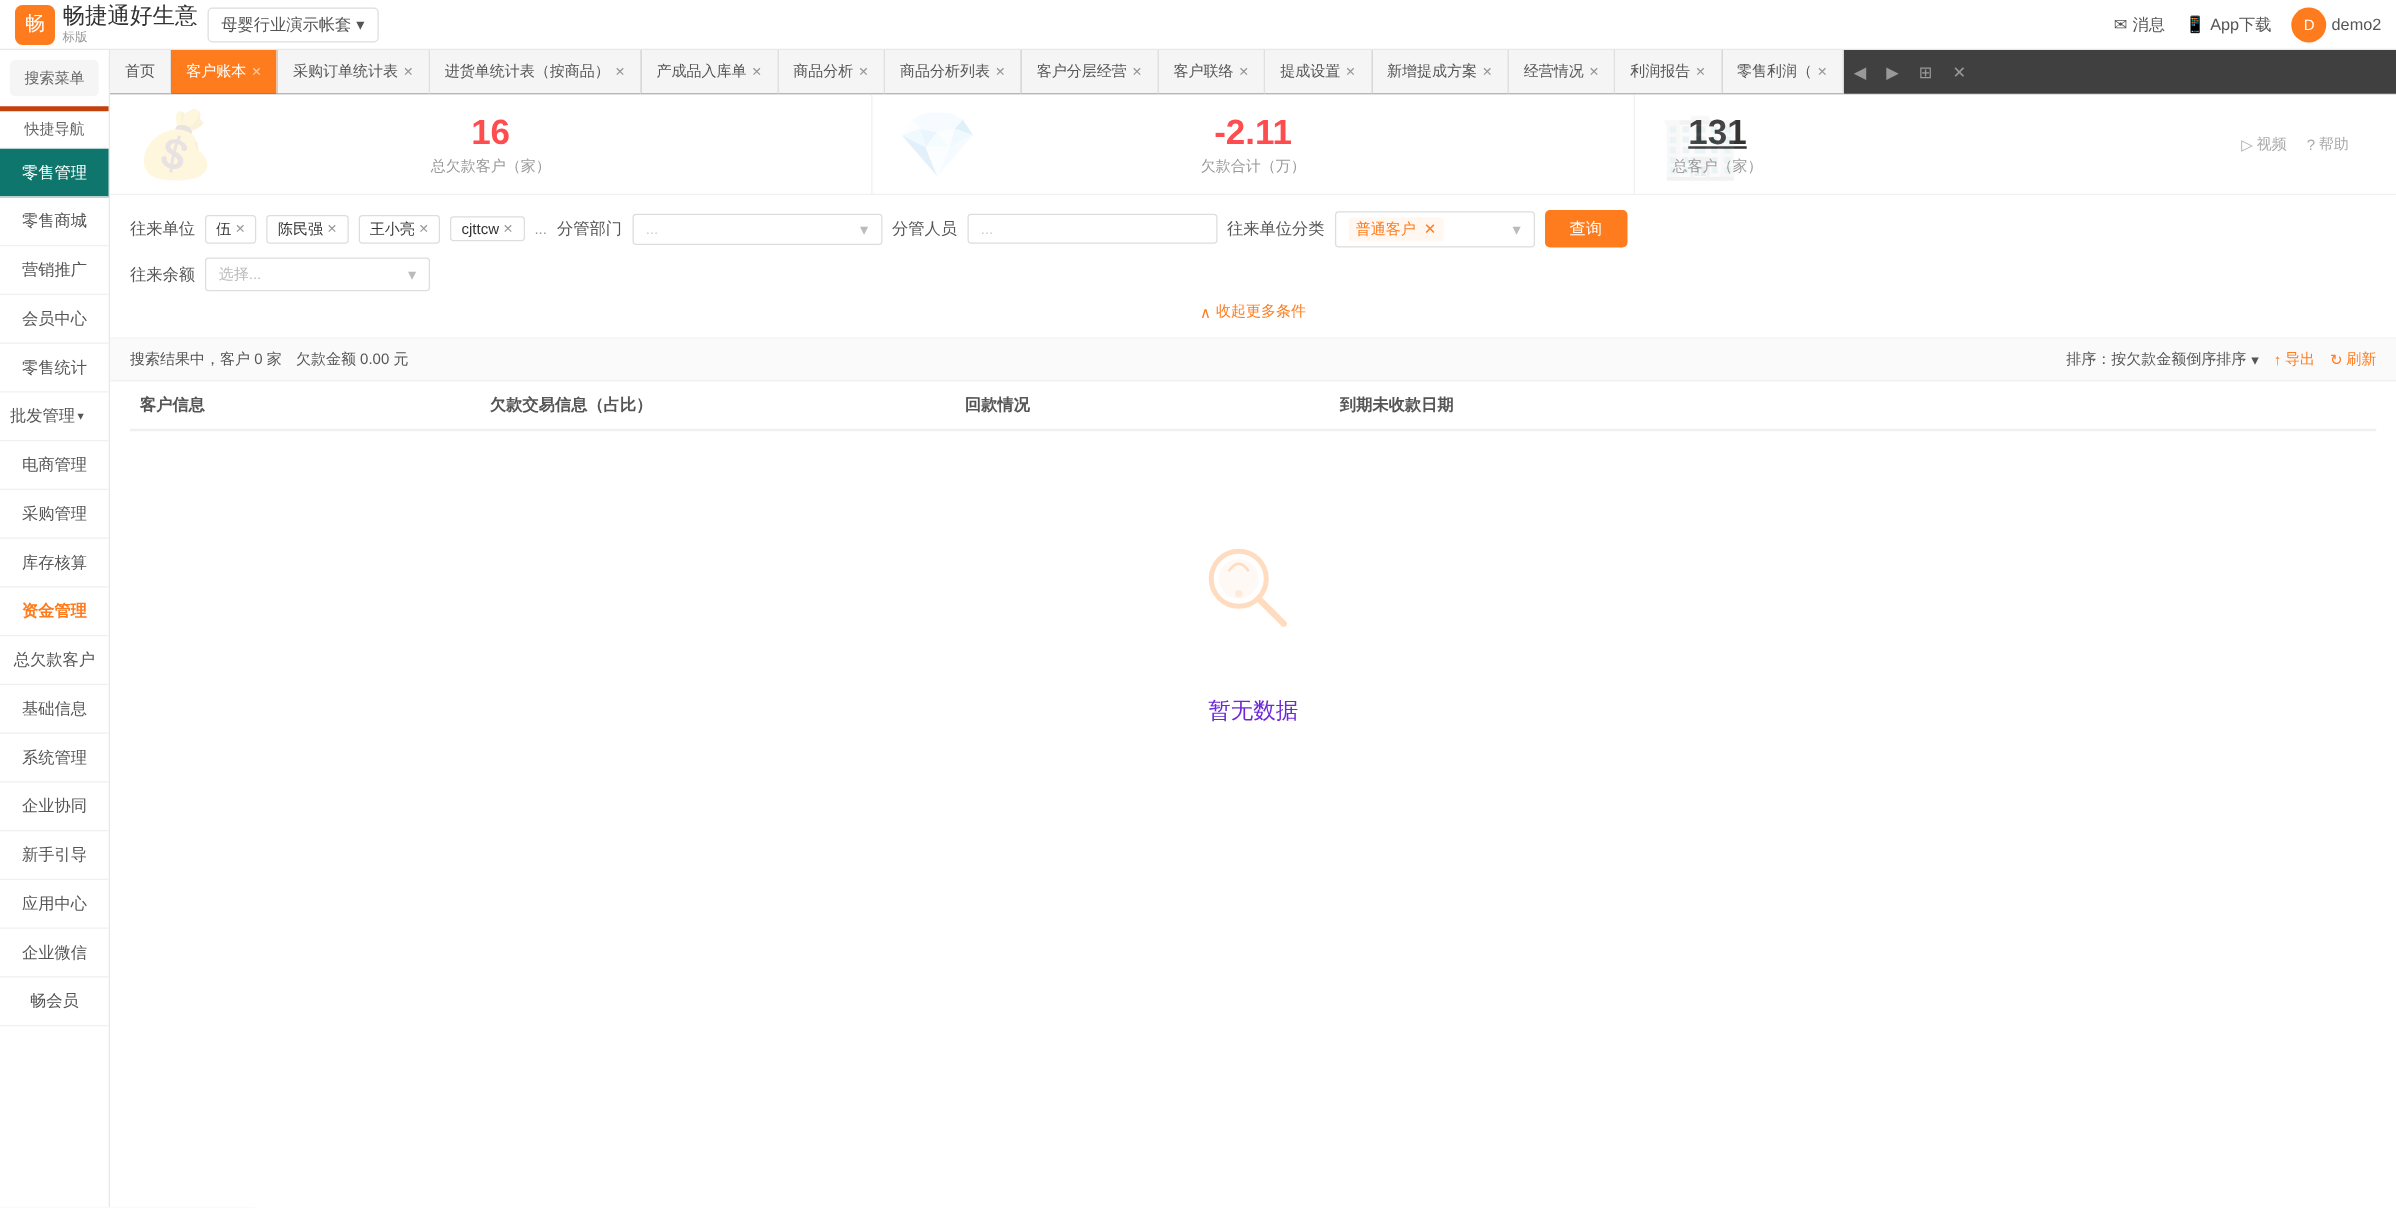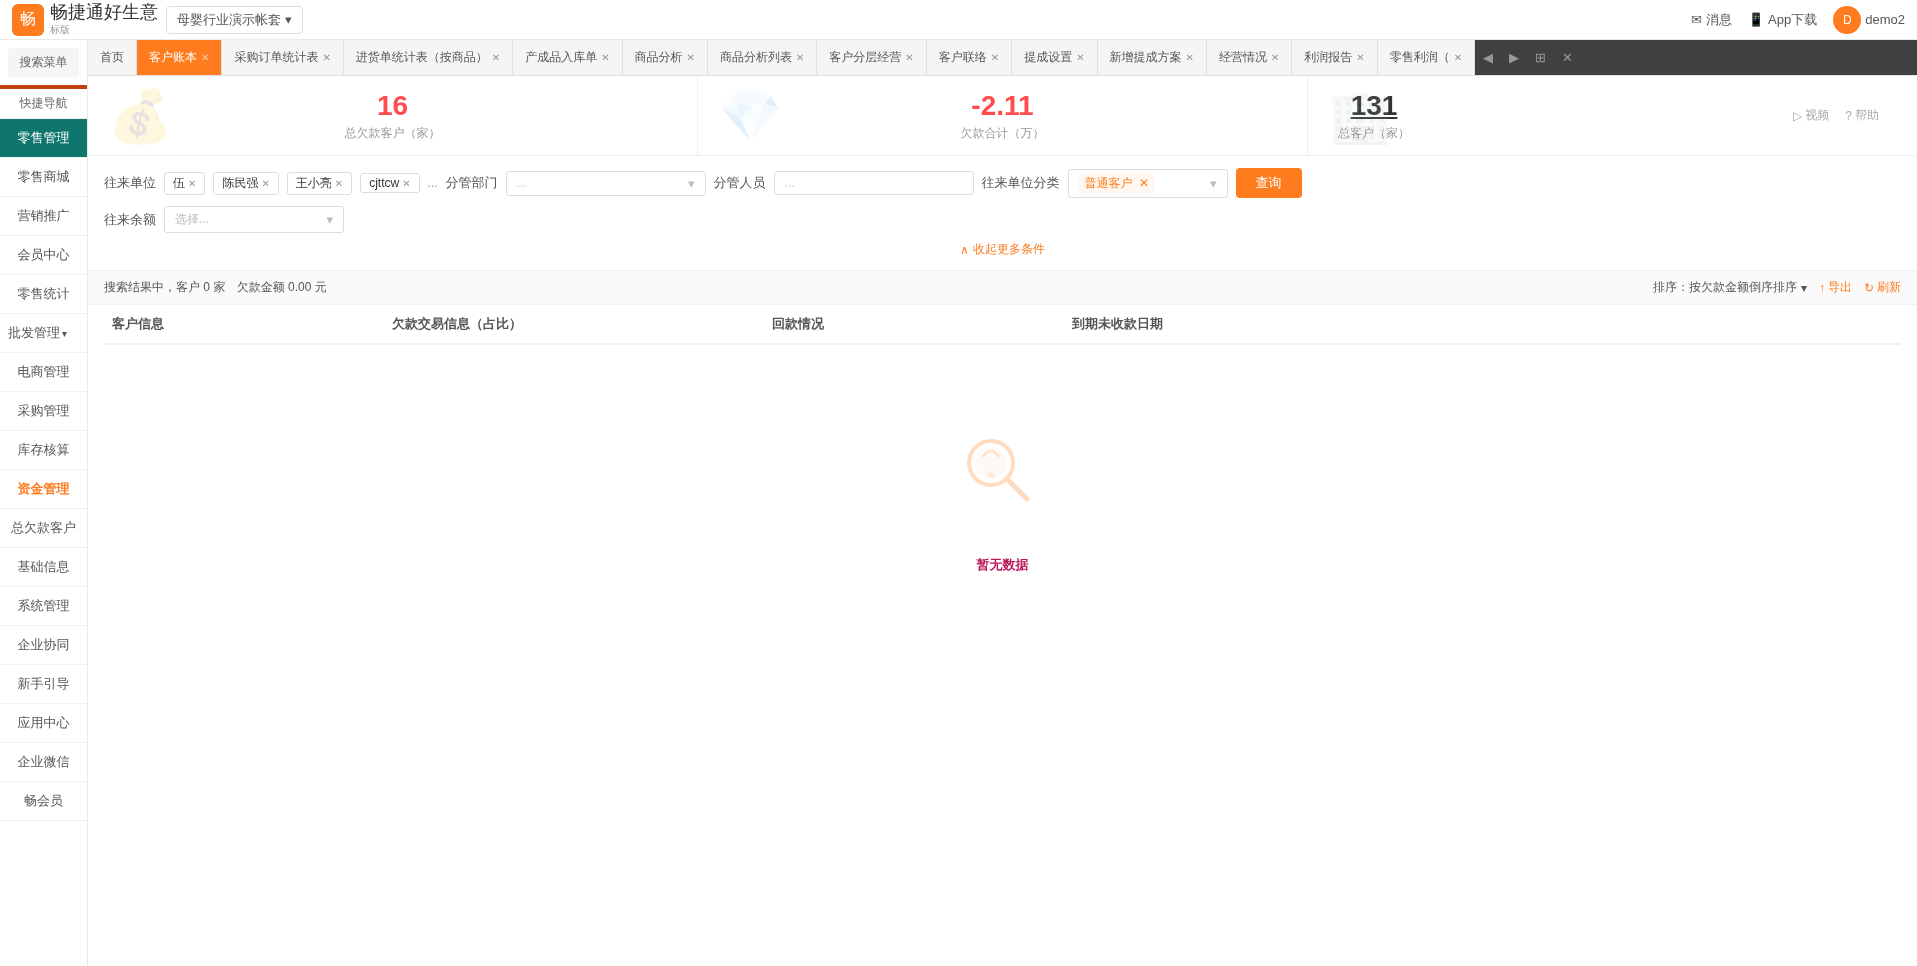--- a/index.html
+++ b/index.html
@@ -70,21 +70,21 @@
     .sort-select { display: flex; align-items: center; gap: 4px; cursor: pointer; }
 
     
     .table-container { padding: 0 16px; }
     .table-header { display: grid; grid-template-columns: 280px 380px 300px 1fr; padding: 10px 0; border-bottom: 2px solid #f0f0f0; font-size: 13px; font-weight: bold; color: #555; }
     .table-header > div { padding: 0 8px; }
 
     
     .empty-state { display: flex; flex-direction: column; align-items: center; justify-content: center; padding: 80px 0; color: #ccc; }
     .empty-icon { font-size: 80px; margin-bottom: 12px; opacity: 0.5; color: #ffb980; }
-    .empty-text { font-size: 13px; color: #be185d; font-weight: bold; }
+    .empty-text { font-size: 18px; color: #6d28d9; }
   </style>
 </head>
 <body>
 
 <div class="top-bar">
   <div class="top-bar-left">
     <div class="logo-area">
       <div class="logo-icon">
         <span>畅</span>
       </div>

